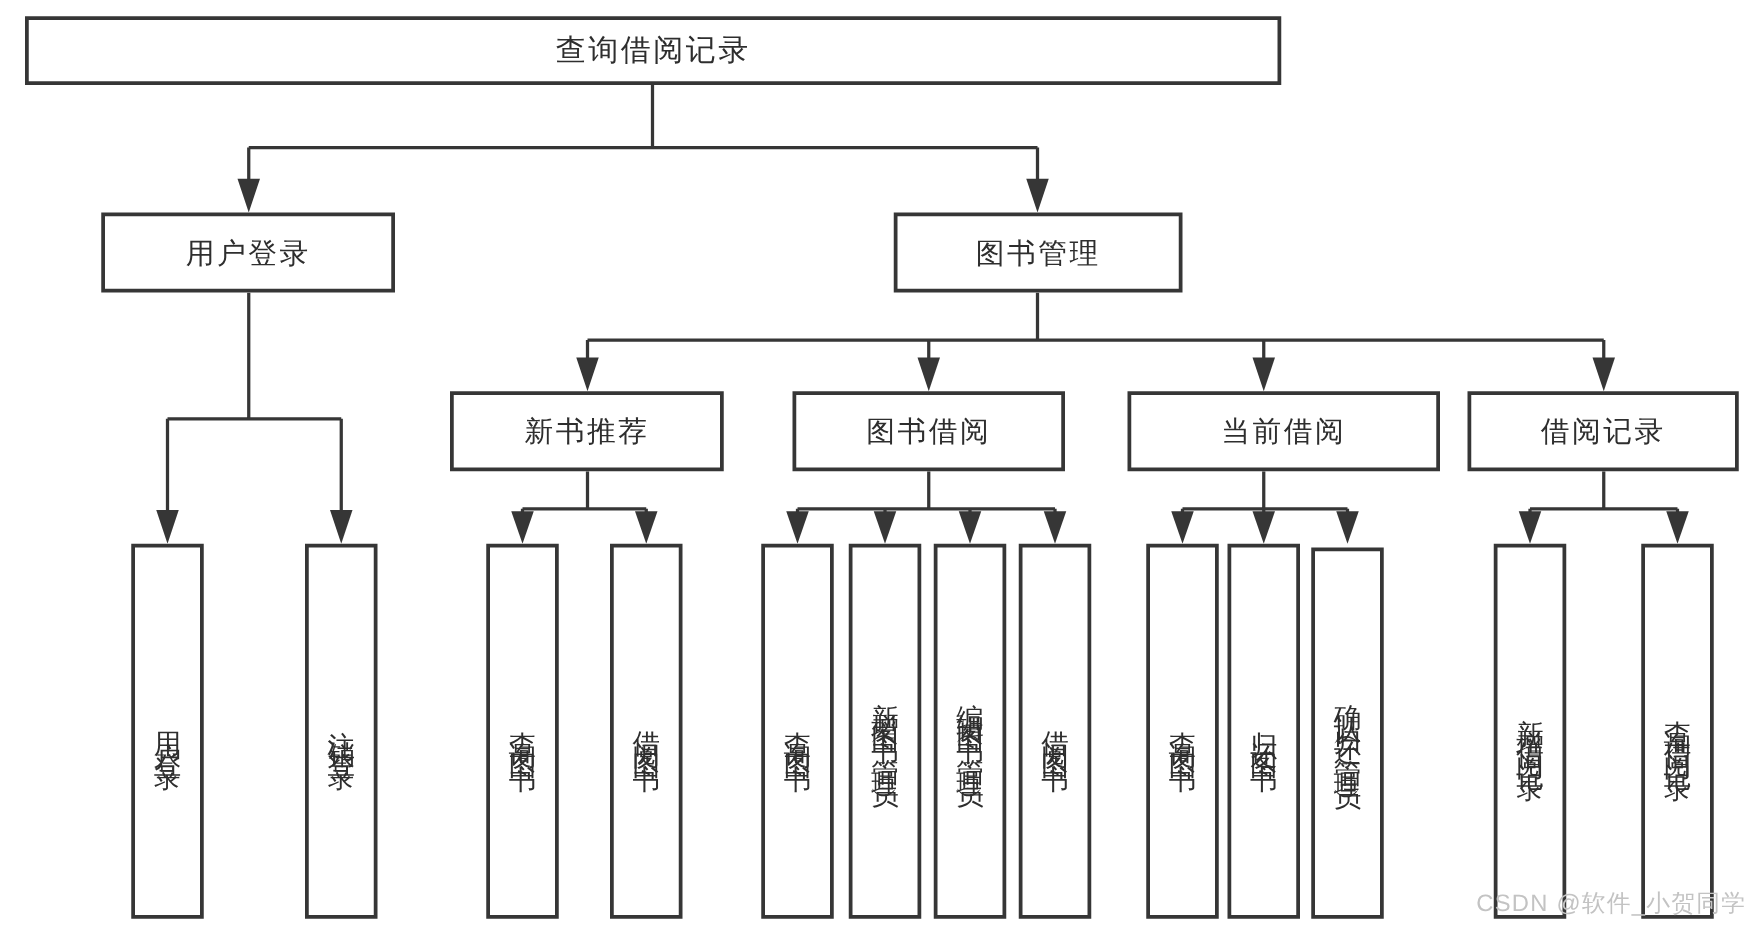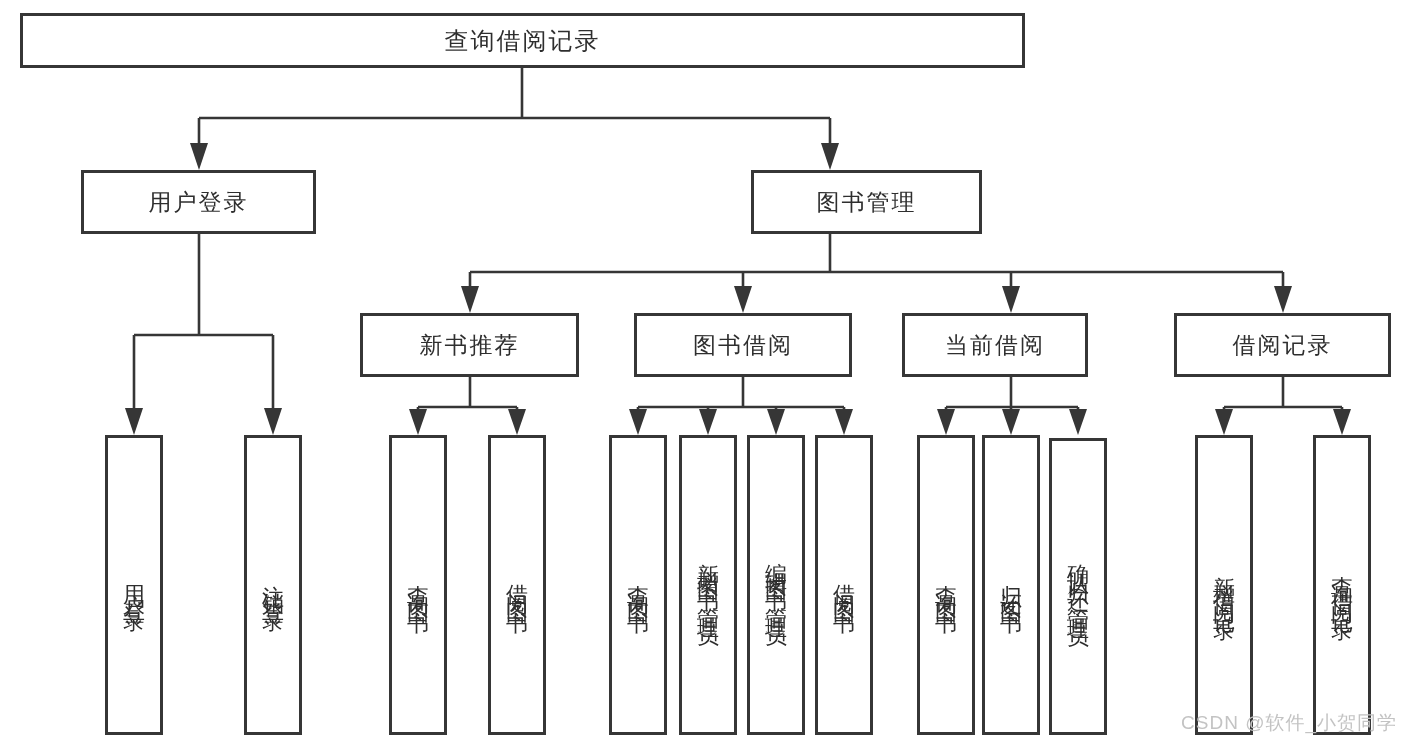--- a/index.html
+++ b/index.html
@@ -95,25 +95,25 @@
       <polygon points="1002,409 1020,409 1011,435"></polygon>
       <polygon points="1069,409 1087,409 1078,435"></polygon>
       <polygon points="1215,409 1233,409 1224,435"></polygon>
       <polygon points="1333,409 1351,409 1342,435"></polygon>
     </g>
   </svg>
 
   <div class="node root" style="left:20px; top:13px; width:1005px; height:55px;">查询借阅记录</div>
 
   <div class="node" style="left:81px; top:170px; width:235px; height:64px;">用户登录</div>
-  <div class="node" style="left:715px; top:170px; width:231px; height:64px;margin-left:36px;">图书管理</div>
+  <div class="node" style="left:715px; top:170px; width:231px; height:64px;">图书管理</div>
 
   <div class="node" style="left:360px; top:313px; width:219px; height:64px;">新书推荐</div>
   <div class="node" style="left:634px; top:313px; width:218px; height:64px;">图书借阅</div>
-  <div class="node" style="left:902px; top:313px; width:186px; height:64px;">当前借阅</div>
+  <div class="node" style="left:902px; top:313px; width:250px; height:64px;">当前借阅</div>
   <div class="node" style="left:1174px; top:313px; width:217px; height:64px;">借阅记录</div>
 
   <div class="node vnode" style="left:105px; top:435px; width:58px; height:300px;">用户登录</div>
   <div class="node vnode" style="left:244px; top:435px; width:58px; height:300px;">注销登录</div>
 
   <div class="node vnode" style="left:389px; top:435px; width:58px; height:300px;">查询图书</div>
   <div class="node vnode" style="left:488px; top:435px; width:58px; height:300px;">借阅图书</div>
 
   <div class="node vnode" style="left:609px; top:435px; width:58px; height:300px;">查询图书</div>
   <div class="node vnode" style="left:679px; top:435px; width:58px; height:300px;">新增图书（管理员）</div>

